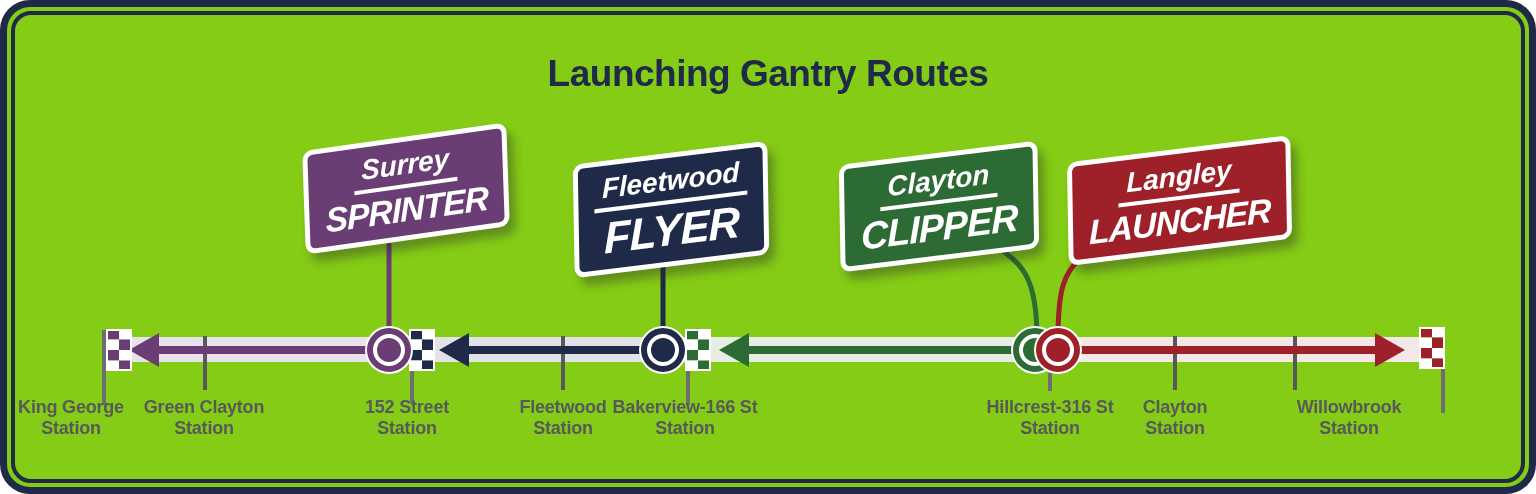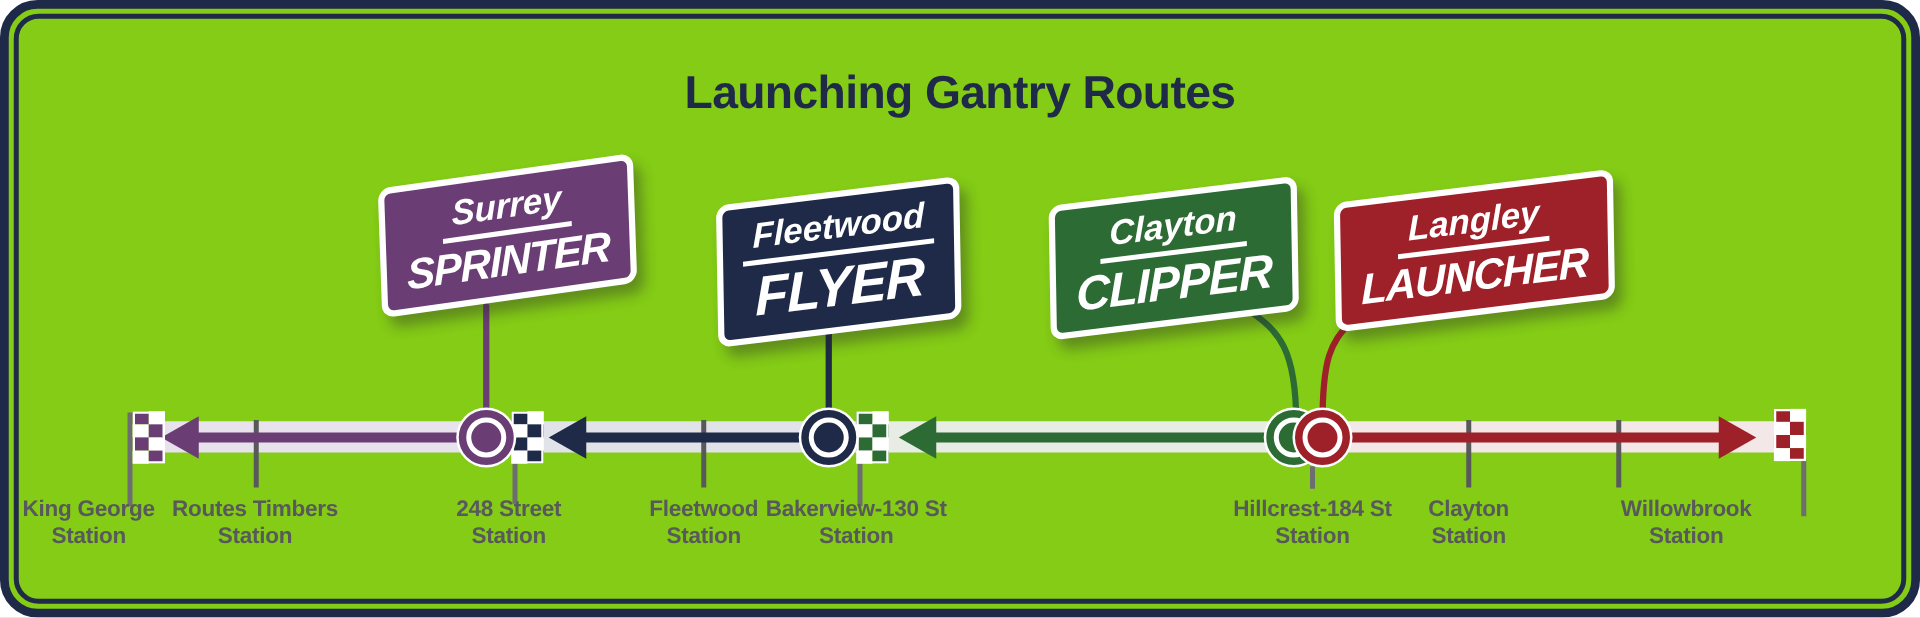--- a/index.html
+++ b/index.html
@@ -173,37 +173,37 @@
   <div class="badge langley">
     <span class="t1">Langley</span>
     <span class="t2">LAUNCHER</span>
   </div>
 
   <div class="station-label" style="left:-21px">
     <div>King George</div>
       <div>Station</div>
   </div>
   <div class="station-label" style="left:112px">
-    <div>Routes Timbers</div>
+    <div>Green Clayton</div>
       <div>Station</div>
   </div>
   <div class="station-label" style="left:315px">
-    <div>248 Street</div>
+    <div>152 Street</div>
       <div>Station</div>
   </div>
   <div class="station-label" style="left:471px">
     <div>Fleetwood</div>
       <div>Station</div>
   </div>
   <div class="station-label" style="left:593px">
-    <div>Bakerview-130 St</div>
+    <div>Bakerview-166 St</div>
       <div>Station</div>
   </div>
   <div class="station-label" style="left:958px">
-    <div>Hillcrest-184 St</div>
+    <div>Hillcrest-316 St</div>
       <div>Station</div>
   </div>
   <div class="station-label" style="left:1083px">
     <div>Clayton</div>
       <div>Station</div>
   </div>
   <div class="station-label" style="left:1257px">
     <div>Willowbrook</div>
       <div>Station</div>
   </div>

